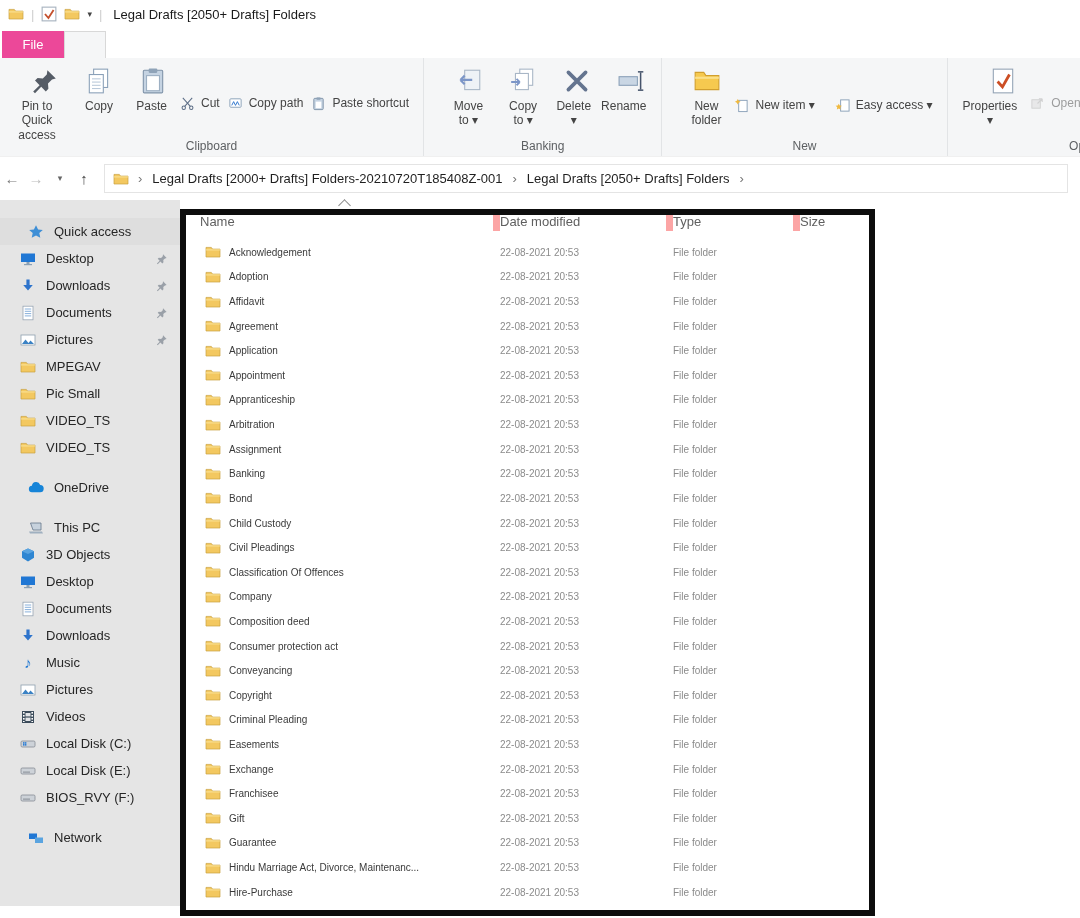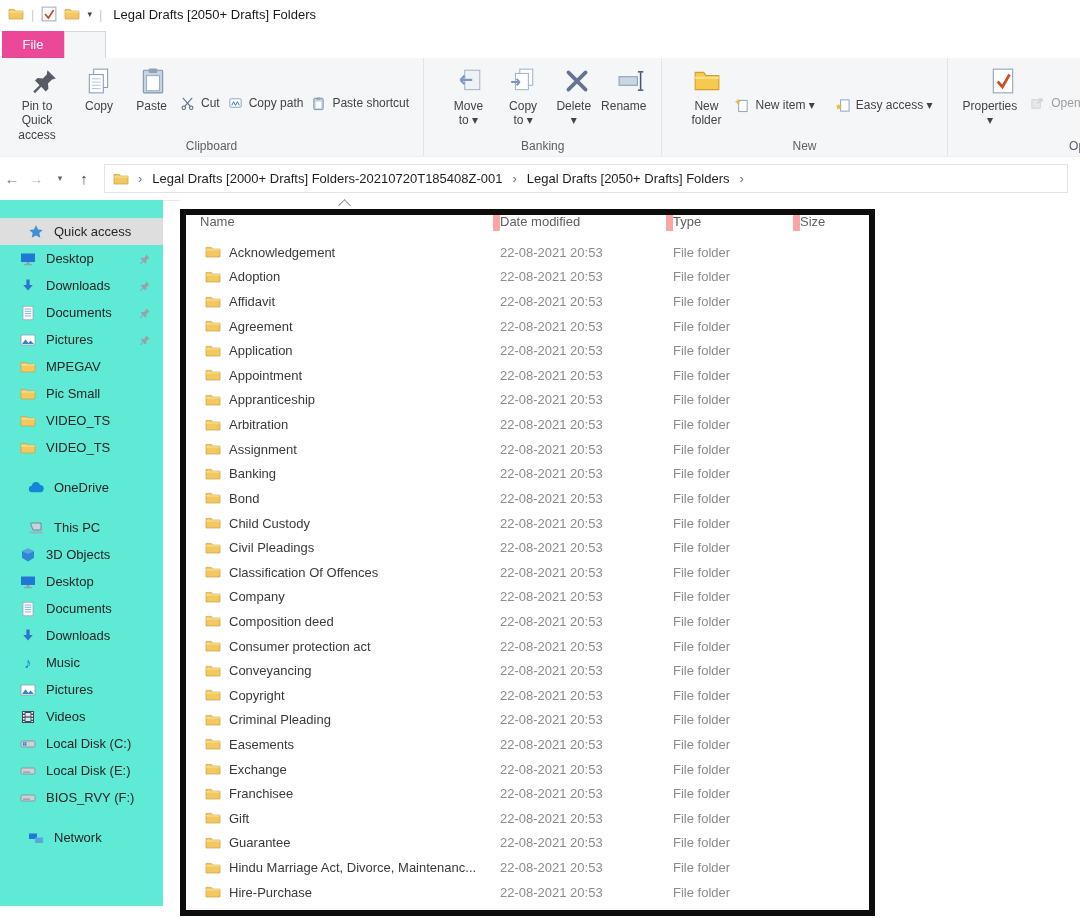--- a/index.html
+++ b/index.html
@@ -45,40 +45,40 @@
   .nav-back .g{color:#7a7a7a;}
   .nav-fwd .g{color:#bcbcbc;}
   .nav-caret .g{font-size:9px;color:#666;}
   .nav-up .g{color:#484848;}
   .addrbox{flex:1;height:27px;margin:0 12px 0 8px;border:1px solid #e4e4e4;display:flex;
            align-items:center;padding:0 8px;gap:2px;font-size:13px;color:#1f1f1f;background:#fff;}
   .addrbox .ico{width:16px;height:16px;margin-right:2px;}
   .crumb{padding:0 3px;white-space:nowrap;}
   .crumbsep{color:#777;padding:0 5px;font-size:13px;}
   
-  .sidebar{position:absolute;top:200px;left:0;width:163px;bottom:12px;background:#5eead4;padding-top:18px;
+  .sidebar{position:absolute;top:200px;left:0;width:180px;bottom:12px;background:#e5e5e5;padding-top:18px;
            overflow:hidden;box-sizing:border-box;}
   .sb-item{display:flex;align-items:center;height:27px;padding-left:28px;gap:10px;font-size:13px;
            color:#262626;position:relative;white-space:nowrap;}
   .sb-item.lvl1{padding-left:20px;}
   .sb-item.selected{background:#dedede;}
   .sb-item.gap{margin-top:13px;}
   .sb-item .ico{width:16px;height:16px;flex:0 0 16px;}
   .pin{position:absolute;right:12px;width:12px;height:12px;display:inline-flex;}
   .pin svg{width:100%;height:100%;}
   
   .main{position:absolute;top:200px;left:180px;right:0;bottom:0;background:#fff;}
   .sortcaret{position:absolute;left:160px;top:1px;width:8px;height:8px;
              border-left:1.4px solid #8a8a8a;border-top:1.4px solid #8a8a8a;transform:rotate(45deg);}
   .headers{position:absolute;top:8px;left:0;right:205px;height:26px;display:grid;
            grid-template-columns:320px 173px 127px 1fr;align-items:center;font-size:13px;color:#5f5f5f;}
   .hcell{height:20px;display:flex;align-items:center;border-right:7px solid #fca5a5;}
   .h-name{padding-left:20px;}
   .rows{position:absolute;top:40px;left:0;right:0;height:671px;overflow:hidden;}
-  .row{display:grid;grid-template-columns:320px 173px 127px 1fr;height:24.62px;align-items:center;font-size:13px;}
+  .row{display:grid;grid-template-columns:320px 173px 127px 1fr;height:24.62px;align-items:center;font-size:10px;}
   .c-name{display:flex;align-items:center;gap:8px;padding-left:25px;color:#3a3a3a;
           white-space:nowrap;overflow:hidden;}
   .c-name .ico{width:16px;height:16px;flex:0 0 16px;}
   .c-date,.c-type,.c-size{color:#8b8b8b;white-space:nowrap;}
   
   .overlay{position:absolute;left:180px;top:209px;width:695px;height:707px;border:6px solid #0d0d0d;
            box-sizing:border-box;pointer-events:none;z-index:20;}
 </style>
 </head>
 <body>

